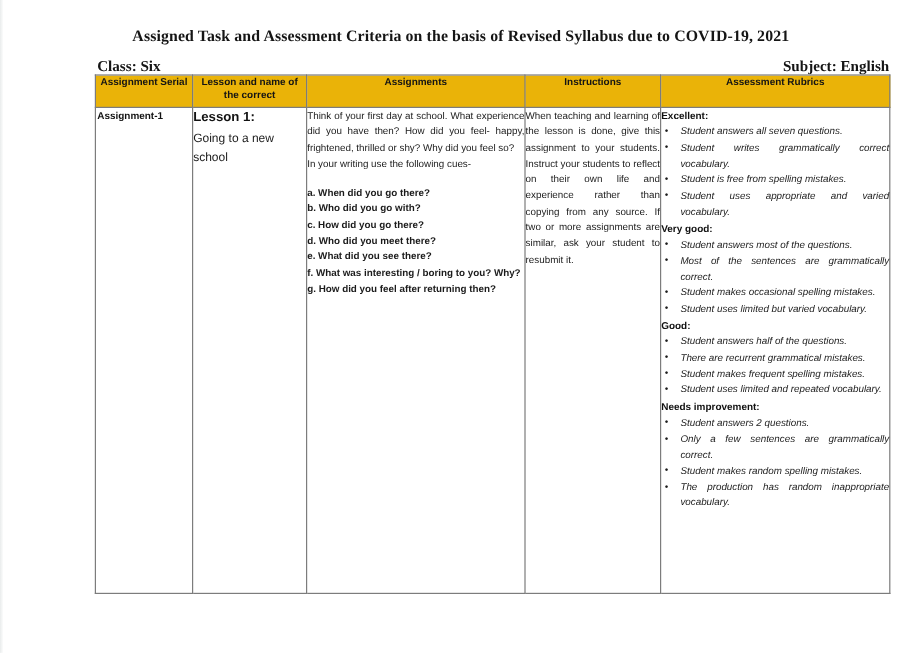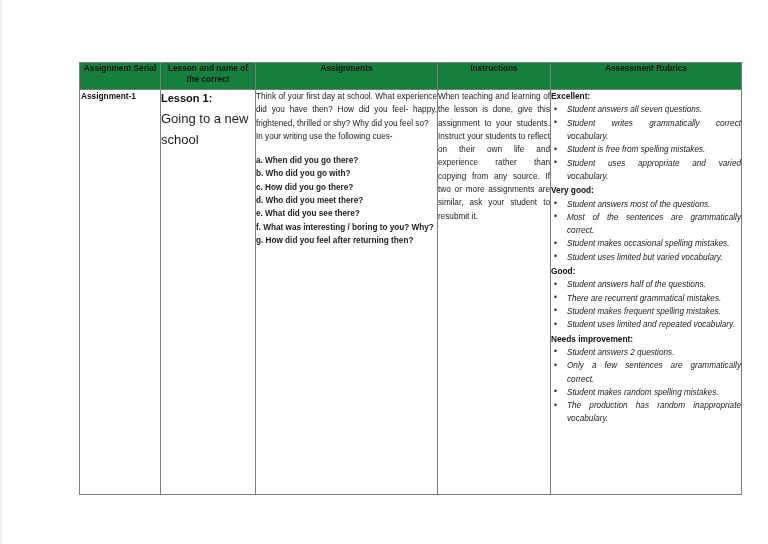--- a/index.html
+++ b/index.html
@@ -67,21 +67,21 @@
     border-collapse: collapse;
     table-layout: fixed;
   }
   table.main td, table.main th {
     border: 1px solid #7c7c7c;
     vertical-align: top;
     padding: 0;
   }
 
   thead th {
-    background: #15803d;
+    background: #eab308;
     text-align: center;
     vertical-align: middle;
     font-size: 8.3px;
     font-weight: 700;
     color: #141414;
     line-height: 1.35;
     padding: 4px 3px 5px 3px;
     height: 26px;
   }
 
@@ -106,21 +106,21 @@
     padding-left: 1px;
   }
 
   .lesson-title {
     font-weight: 700;
     font-size: 11px;
     color: #121212;
     margin: 0;
   }
   .lesson-name {
-    font-size: 13px;
+    font-size: 10px;
     color: #1b1b1b;
     margin: 0;
   }
 
   .just {
     text-align: justify;
     text-justify: inter-word;
   }
   .just p {
     margin: 0 0 0 0;
@@ -179,21 +179,26 @@
   }
   ul.rubric li span.t { display: block; font-style: italic; }
 </style>
 </head>
 <body>
 
 <div class="scan-edge-left"></div>
 
 <div class="page">
 
-
+  <div class="doc-title">Assigned Task and Assessment Criteria on the basis of Revised Syllabus due to COVID-19, 2021</div>
+
+  <div class="meta-row">
+    <div>Class: Six</div>
+    <div>Subject: English</div>
+  </div>
 
   <table class="main">
     <colgroup>
       <col class="c1">
         <col class="c2">
         <col class="c3">
         <col class="c4">
         <col class="c5">
     </colgroup>
     <thead>

